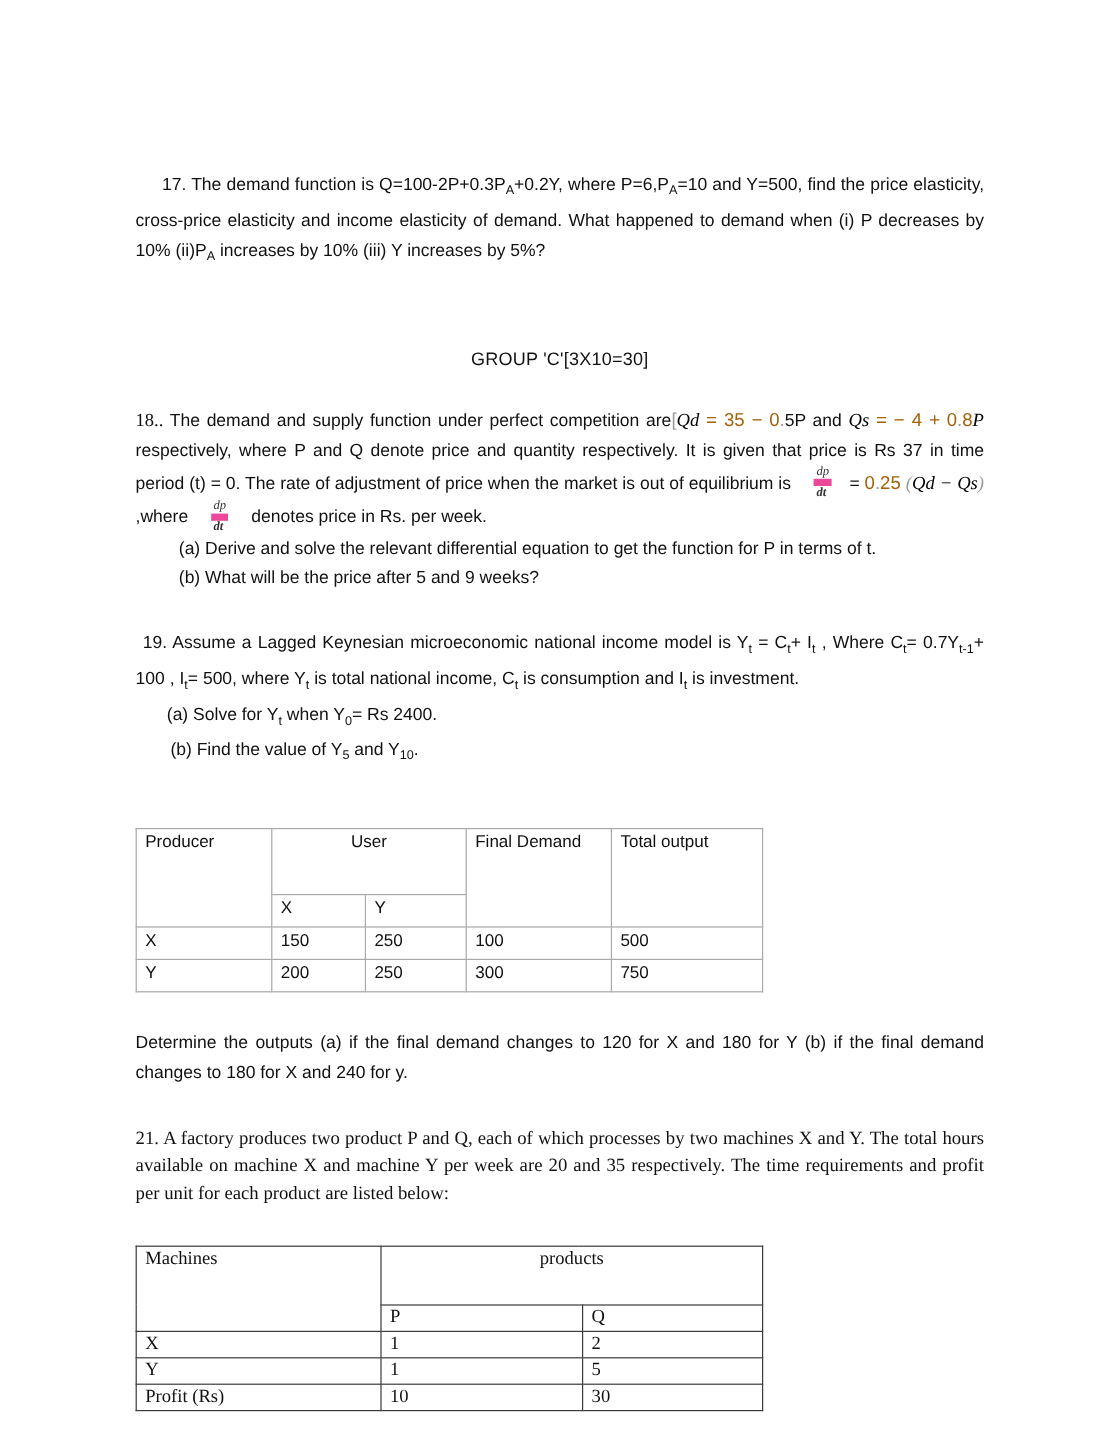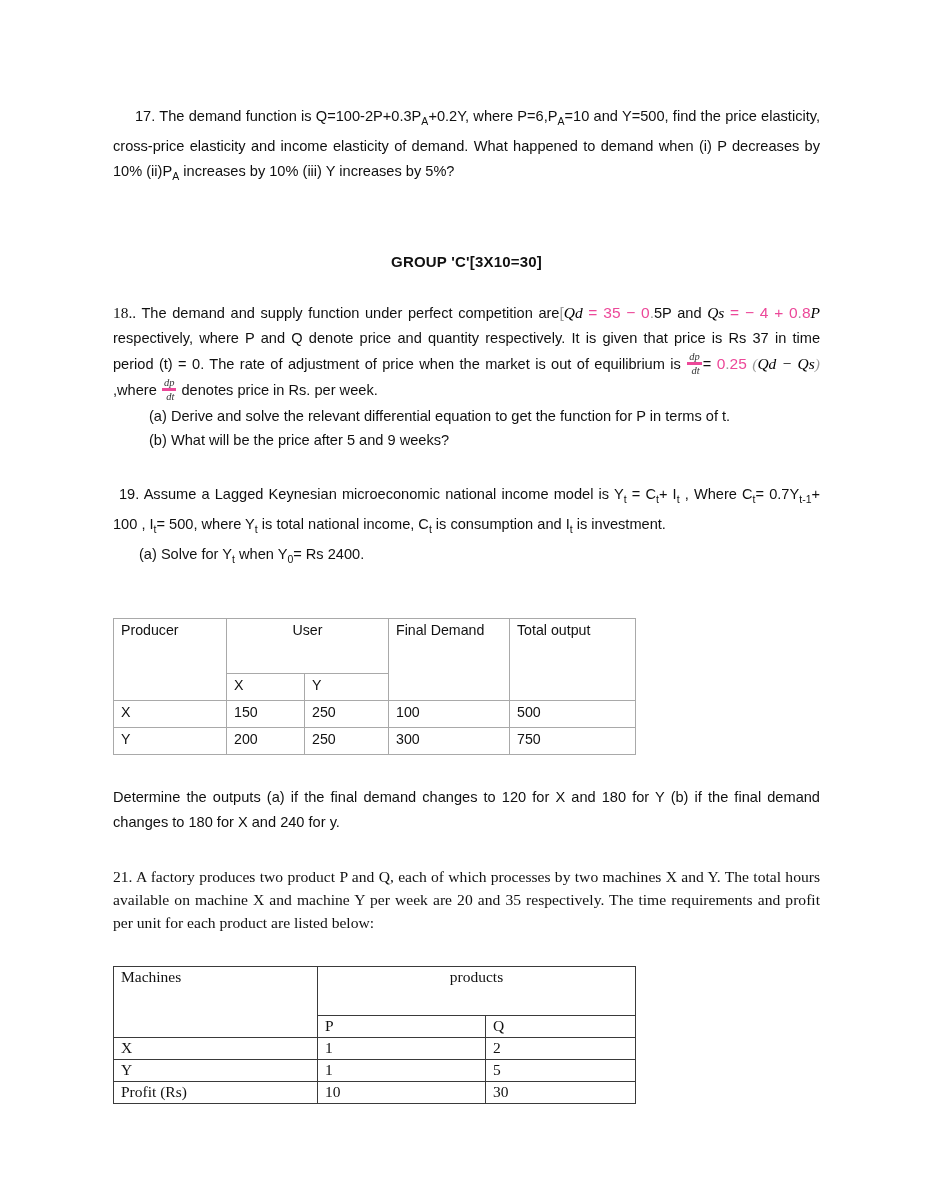--- a/index.html
+++ b/index.html
@@ -28,75 +28,77 @@
   .para {
     font-family: "Liberation Sans", sans-serif;
     font-size: 14.6px;
     line-height: 25px;
     text-align: justify;
     margin: 0;
     color: #101010;
   }
   .indent-first {
     text-indent: 22px;
+    margin-top: 38px;
   }
   .q-spacer-lg { height: 64px; }
   .q-spacer-md { height: 30px; }
   .q-spacer-sm { height: 18px; }
 
   .group-heading {
     font-family: "Liberation Sans", sans-serif;
     font-size: 15px;
-    font-weight: bold;
+    font-weight: normal;
     text-align: center;
     letter-spacing: 0.2px;
     margin: 0;
   }
   .bold-heading {
     font-family: "Liberation Sans", sans-serif;
     font-size: 14.8px;
     font-weight: bold;
     margin: 0;
     line-height: 24px;
   }
   .mathit {
     font-family: "Liberation Serif", serif;
     font-style: italic;
     font-size: 15.5px;
     color: #000000;
   }
   .mathnum {
     font-family: "Liberation Sans", sans-serif;
     font-size: 15.5px;
-    color: #ec4899;
+    color: #a16207;
   }
   .faint {
     color: #9a9a9a;
   }
   .frac {
     display: inline-block;
     vertical-align: middle;
-    text-align: right;
+    text-align: left;
     font-family: "Liberation Serif", serif;
     font-style: italic;
     font-size: 10.5px;
     line-height: 1.08;
     color: #333333;
-    margin: 0 1px;
+    margin: 0 15px;
     position: relative;
     top: -1px;
   }
   .frac .num {
     display: block;
     padding: 0 2px;
   }
   .frac .den {
     display: block;
-    border-top: 3px solid #ec4899;
+    border-top: 6px solid #ec4899;
     padding: 0 2px;
+    font-weight: bold;
   }
   .sublist {
     margin: 0;
     padding: 0;
     list-style: none;
   }
   .sublist li {
     font-family: "Liberation Sans", sans-serif;
     font-size: 14.6px;
     line-height: 24px;
@@ -169,20 +171,21 @@
       <li class="deep">(a)  Derive and solve the relevant differential equation to get the function for P in terms of t.</li>
       <li class="deep">(b)  What will be the price after 5 and 9 weeks?</li>
     </ul>
 
     <div class="q-spacer-md"></div>
 
     <p class="para" style="text-indent:6px;"><span>19. Assume a Lagged Keynesian microeconomic national income model is  Y</span><sub>t</sub><span> = C</span><sub>t</sub><span>+ I</span><sub>t</sub><span> ,  Where C</span><sub>t</sub><span>= 0.7Y</span><sub>t-1</sub><span>+ 100 , I</span><sub>t</sub><span>= 500, where Y</span><sub>t</sub><span> is total national income, C</span><sub>t</sub><span> is consumption and I</span><sub>t</sub><span> is investment.</span></p>
 
     <ul class="sublist">
       <li><span>(a) Solve for Y</span><sub>t</sub><span> when Y</span><sub>0</sub><span>= Rs 2400.</span></li>
+      <li style="padding-left:30px;"><span>(b) Find the value of Y</span><sub>5</sub><span> and Y</span><sub>10</sub><span>.</span></li>
     </ul>
 
     <div class="q-spacer-md"></div>
 
 
     <div class="q-spacer-sm"></div>
 
     <table class="doc-table t1">
       <colgroup>
         <col style="width:113px;">

